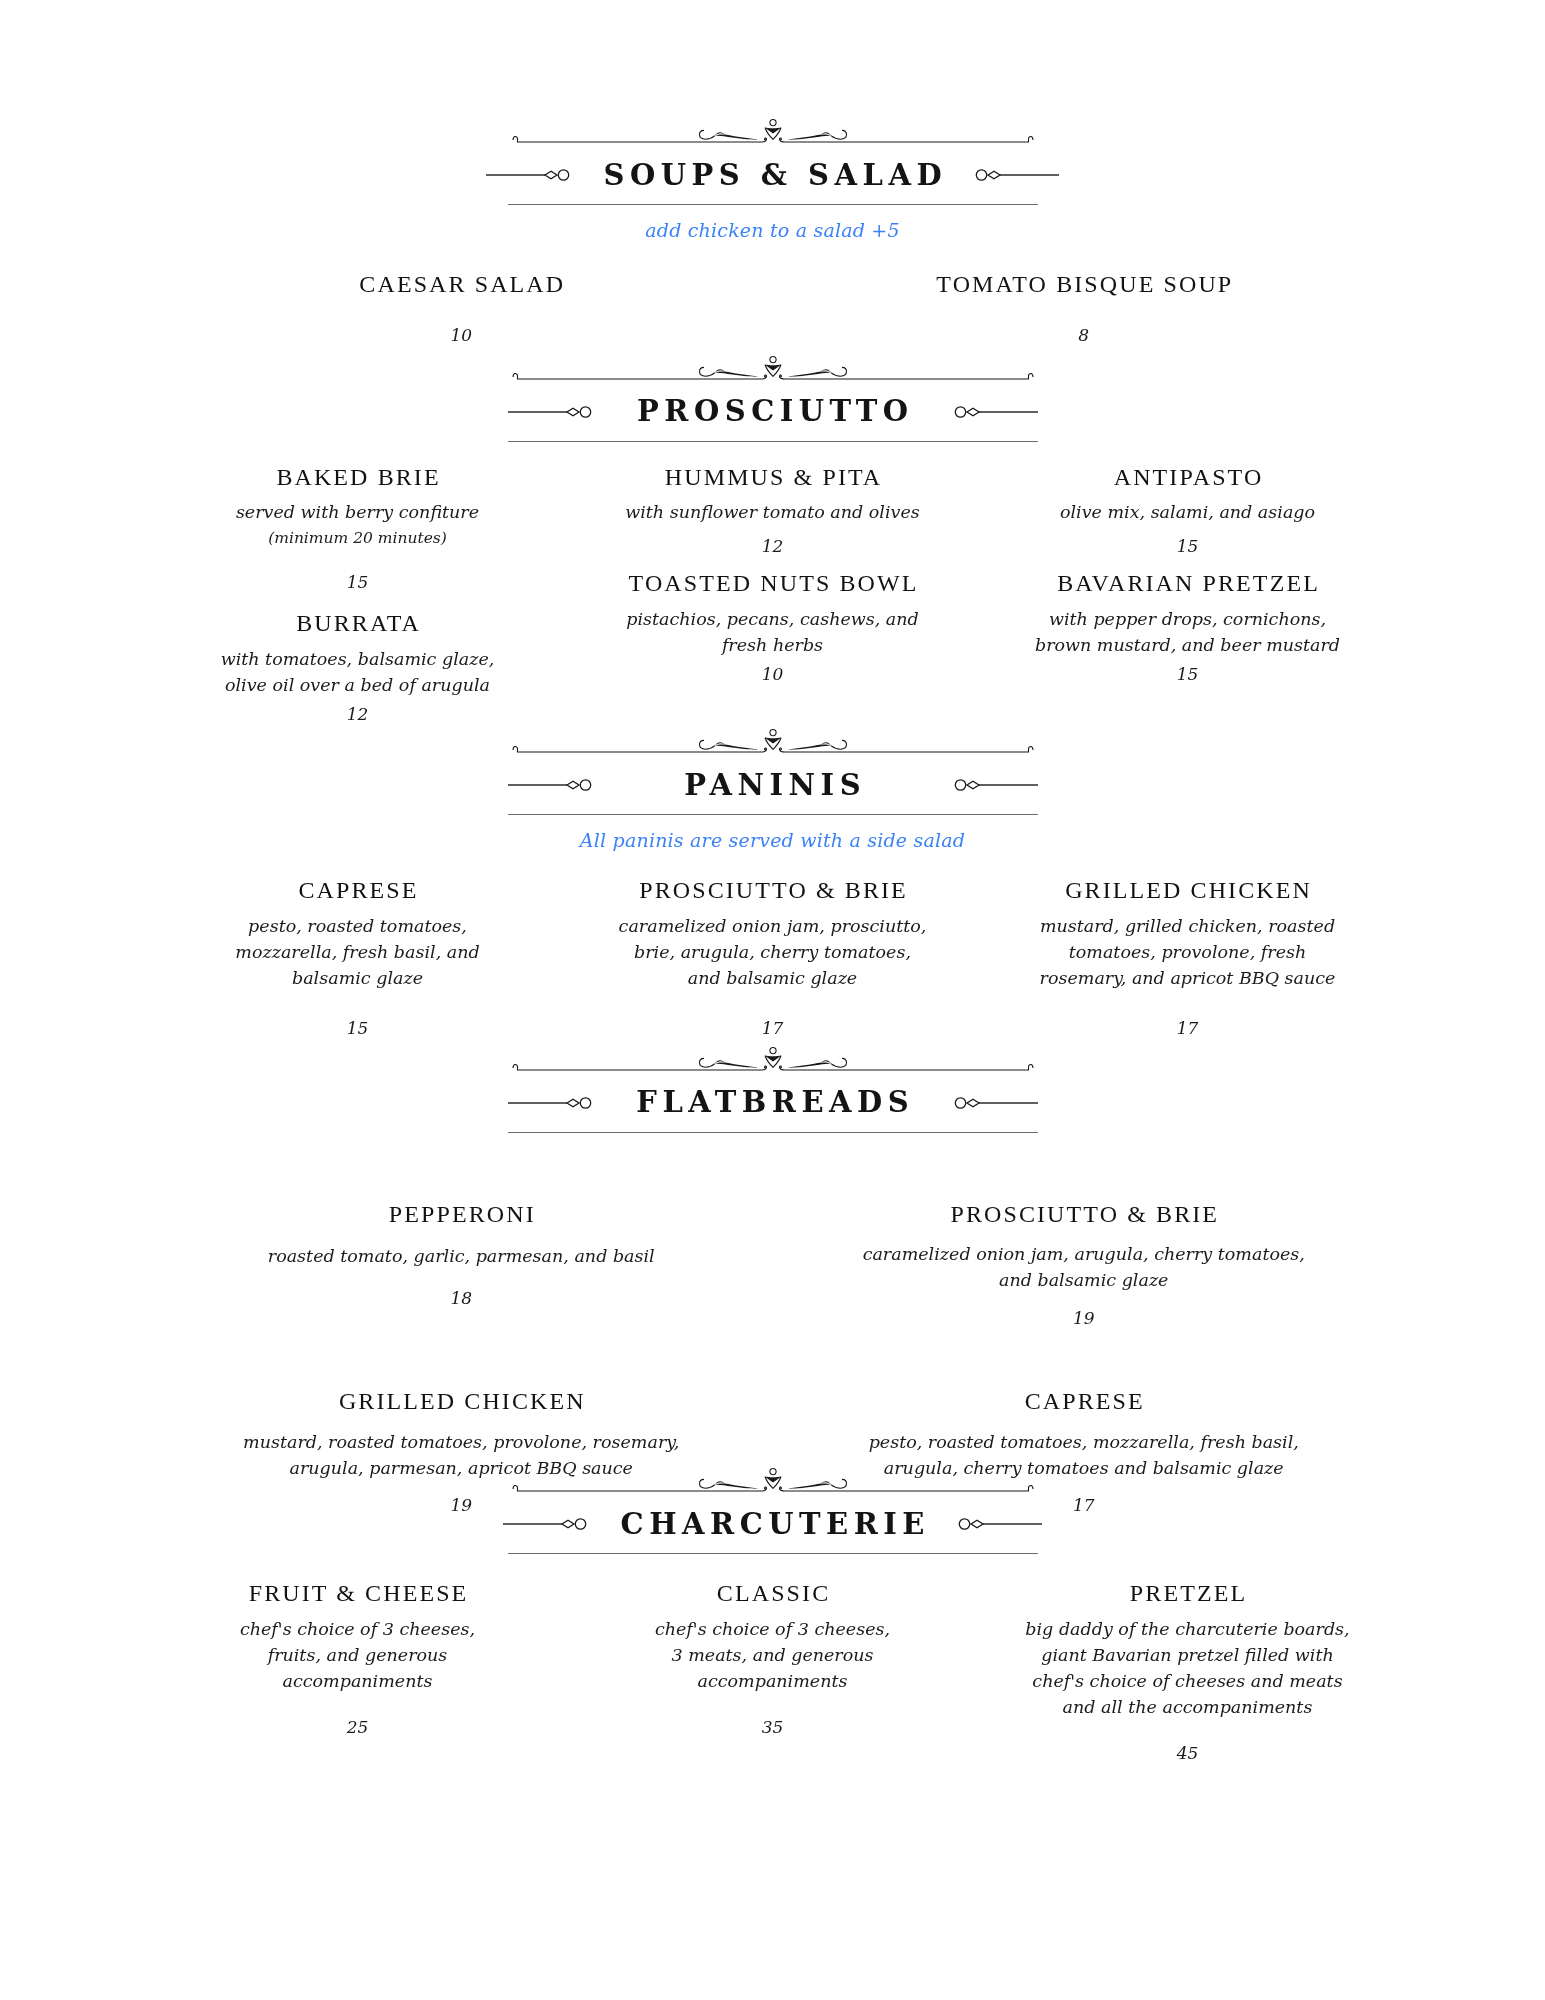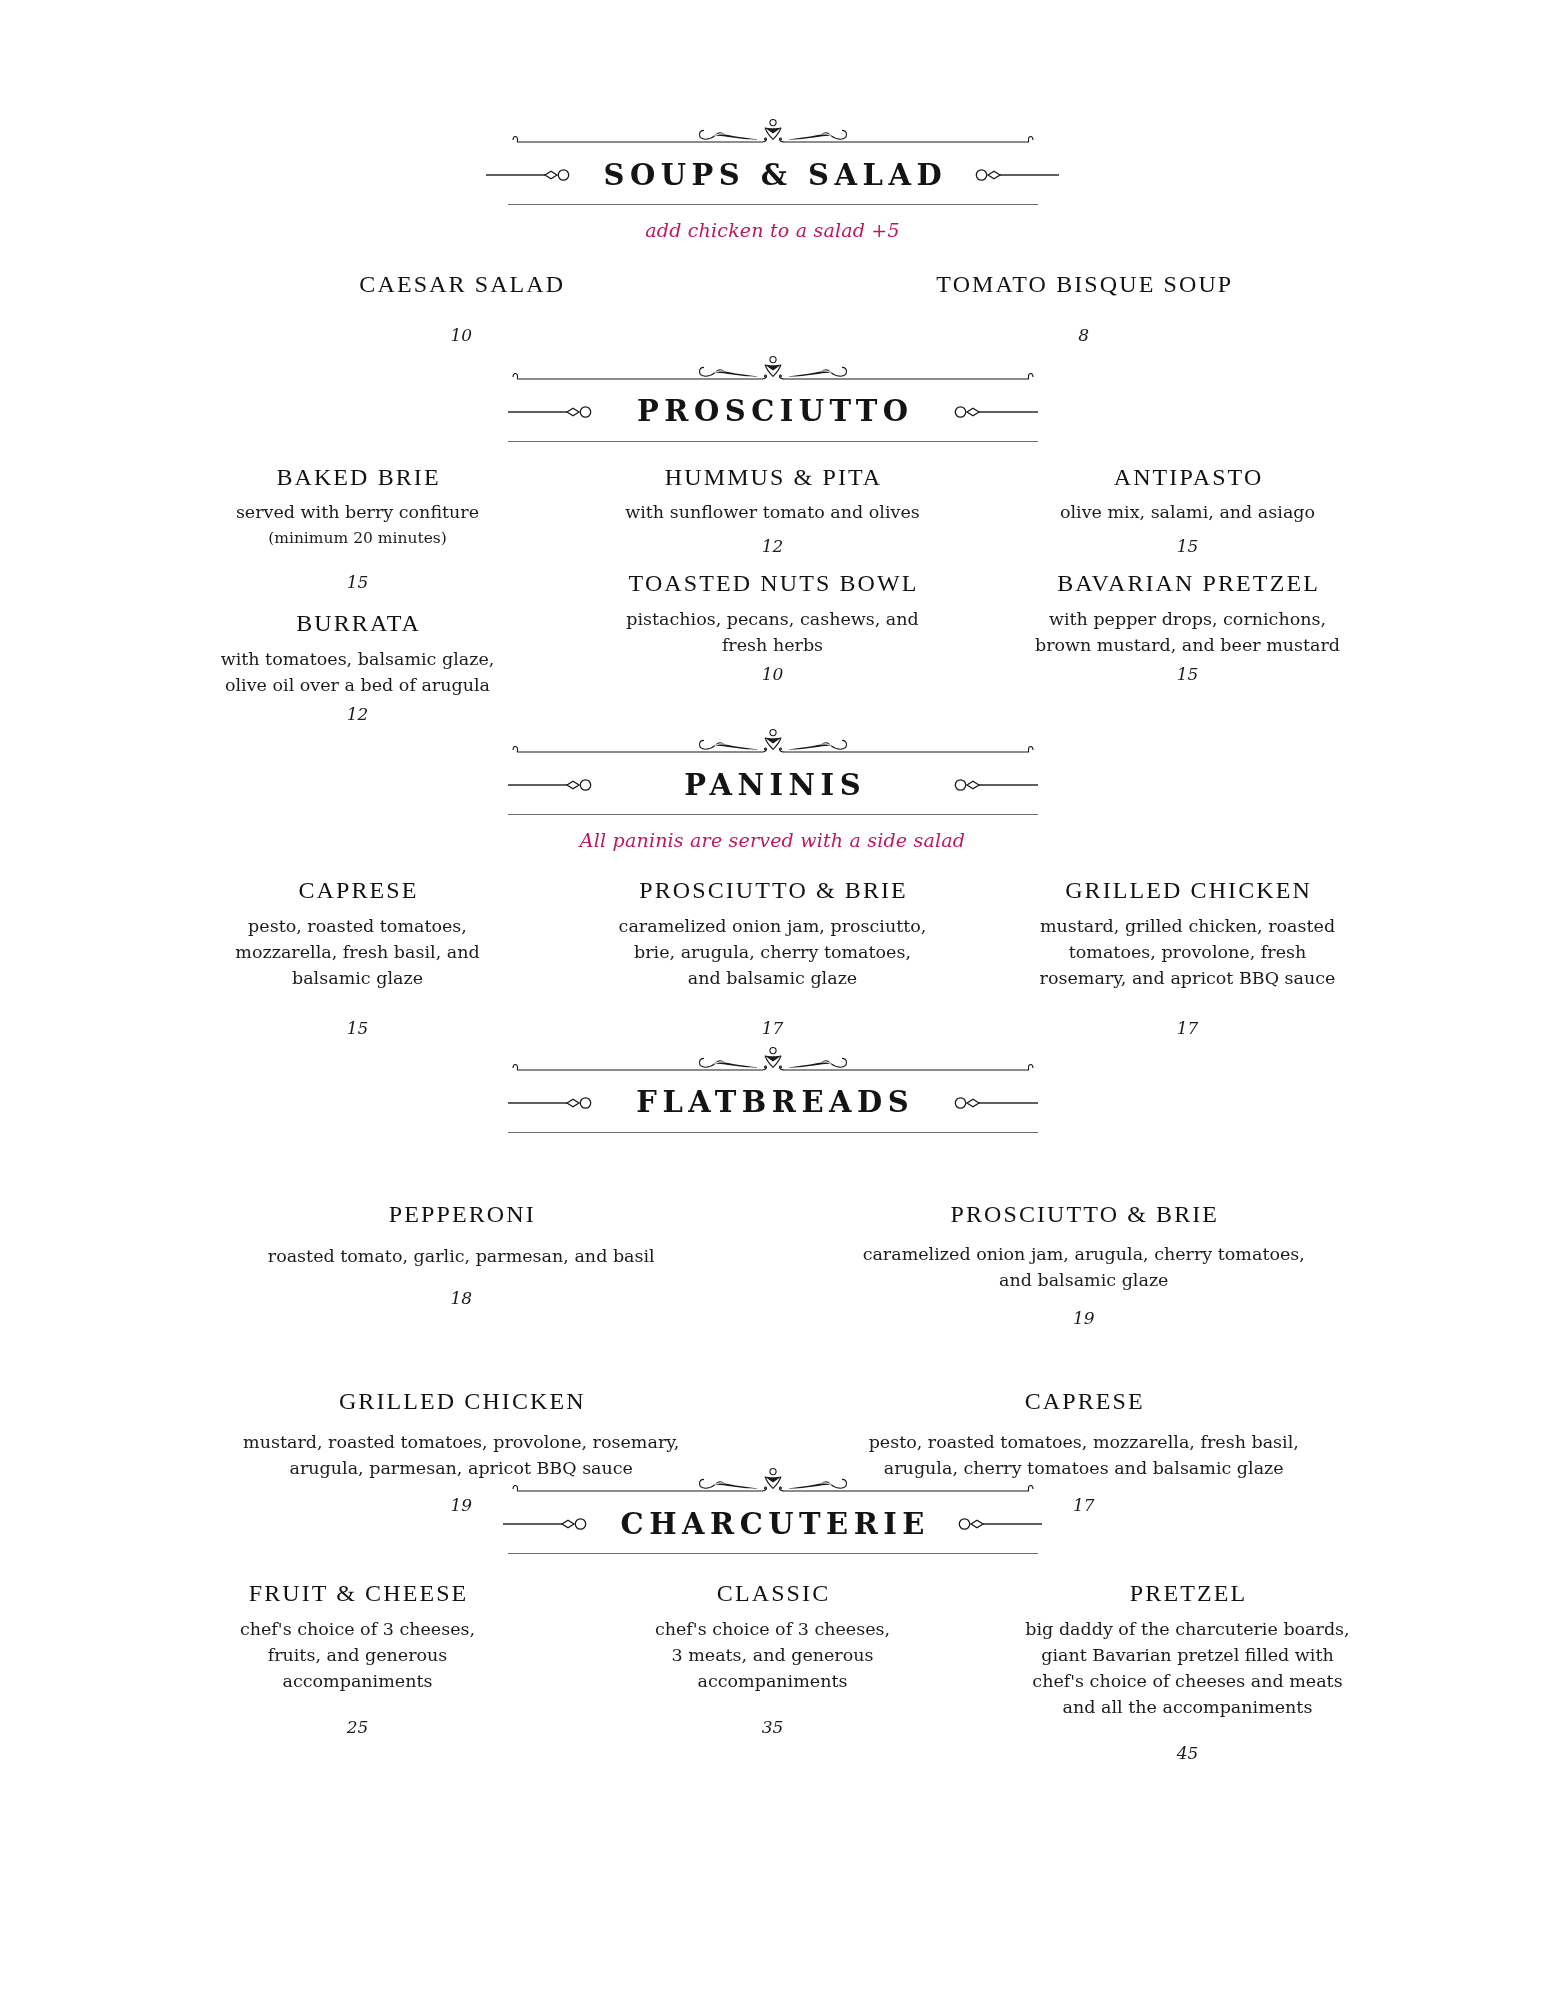--- a/index.html
+++ b/index.html
@@ -70,21 +70,21 @@
   .under-rule {
     width: 530px;
     height: 1px;
     margin: 6px auto 0 auto;
     background: #6d6d6d;
   }
   .section-note {
     font-family: "DejaVu Serif", "Liberation Serif", serif;
     font-style: italic;
     font-size: 19px;
-    color: #be185d;
+    color: #3b82f6;
     margin-top: 14px;
     text-align: center;
     letter-spacing: 0.2px;
   }
 
   
   .cols3 {
     display: flex;
     width: 100%;
     align-items: flex-start;
@@ -102,20 +102,21 @@
     font-family: "Liberation Serif", "DejaVu Serif", serif;
     font-size: 24px;
     letter-spacing: 2.1px;
     text-indent: 2.1px;
     color: #121212;
     line-height: 1.15;
     white-space: nowrap;
   }
   .item-desc {
     font-family: "DejaVu Serif", "Liberation Serif", serif;
+    font-style: italic;
     font-size: 17.5px;
     line-height: 1.48;
     color: #1b1b1b;
     margin-top: 9px;
   }
   .item-desc.small {
     font-size: 15.5px;
     margin-top: 1px;
   }
   .item-price {

